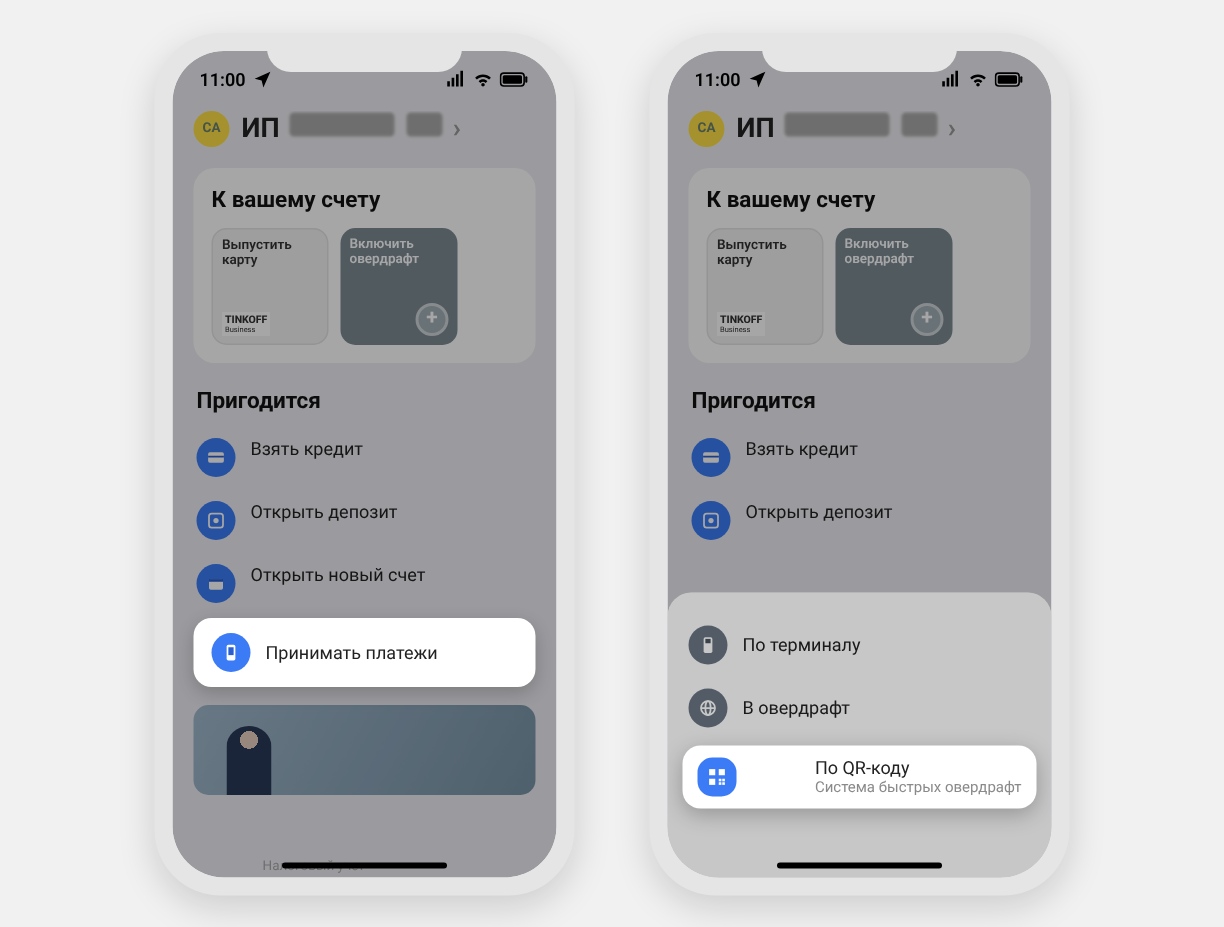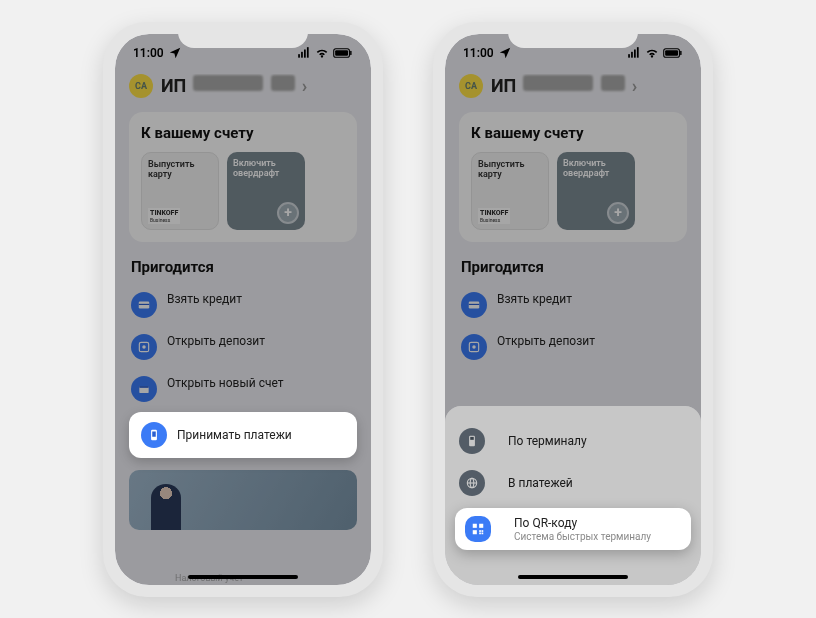--- a/index.html
+++ b/index.html
@@ -309,32 +309,33 @@
   }
   .sheet-title {
     font-size: 15px;
     font-weight: 700;
     margin-bottom: 8px;
     color: #111;
   }
   .sheet-item {
     display: flex;
     align-items: center;
-    gap: 23px;
+    gap: 10px;
     padding: 8px 0;
   }
 
   .sheet-highlight {
     background: #fff;
     border-radius: 12px;
     padding: 8px 10px;
-    margin: 4px -4px 7px -4px;
+    margin: 4px -4px 18px -4px;
     box-shadow: 0 4px 14px rgba(0,0,0,0.25);
     z-index: 12;
     position: relative;
+    justify-content: space-between;
   }
 
   .sheet-dim {
     position: absolute;
     inset: 0;
     background: rgba(0,0,0,0.22);
     z-index: 11;
     border-top-left-radius: 16px;
     border-top-right-radius: 16px;
     pointer-events: none;
@@ -588,37 +589,37 @@
       </div>
 
       <div class="sheet-item">
         <div class="list-icon gray">
           <svg class="icon-svg" viewBox="0 0 24 24" fill="none" stroke="currentColor" stroke-width="2">
               <circle cx="12" cy="12" r="8"></circle>
               <ellipse cx="12" cy="12" rx="3" ry="8"></ellipse>
               <line x1="4" y1="12" x2="20" y2="12"></line>
             </svg>
         </div>
-        <div class="list-label">В платежей</div>
+        <div class="list-label">В овердрафт</div>
       </div>
 
       <div class="sheet-item sheet-highlight">
         <div class="list-icon sq">
           <svg class="icon-svg" viewBox="0 0 24 24" fill="currentColor">
               <rect x="3" y="3" width="7" height="7"></rect>
               <rect x="14" y="3" width="7" height="7"></rect>
               <rect x="3" y="14" width="7" height="7"></rect>
               <rect x="14" y="14" width="3" height="3"></rect>
               <rect x="18" y="18" width="3" height="3"></rect>
               <rect x="14" y="18" width="3" height="3"></rect>
               <rect x="18" y="14" width="3" height="3"></rect>
             </svg>
         </div>
         <div class="list-text">
           <div class="list-label">По QR-коду</div>
-          <div class="list-sublabel">Система быстрых терминалу</div>
+          <div class="list-sublabel">Система быстрых овердрафт</div>
         </div>
       </div>
     </div>
 
     <div class="home-indicator"></div>
   </div>
 </div>
 
 </body></html>

